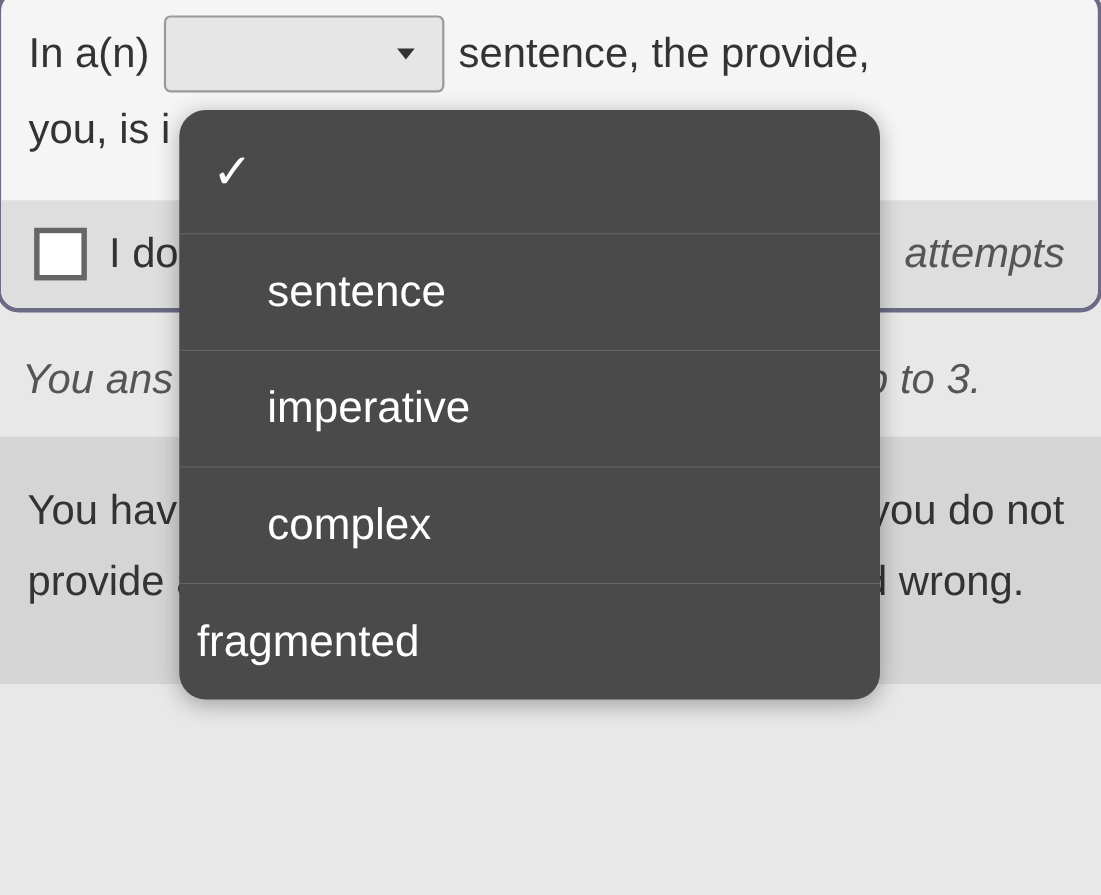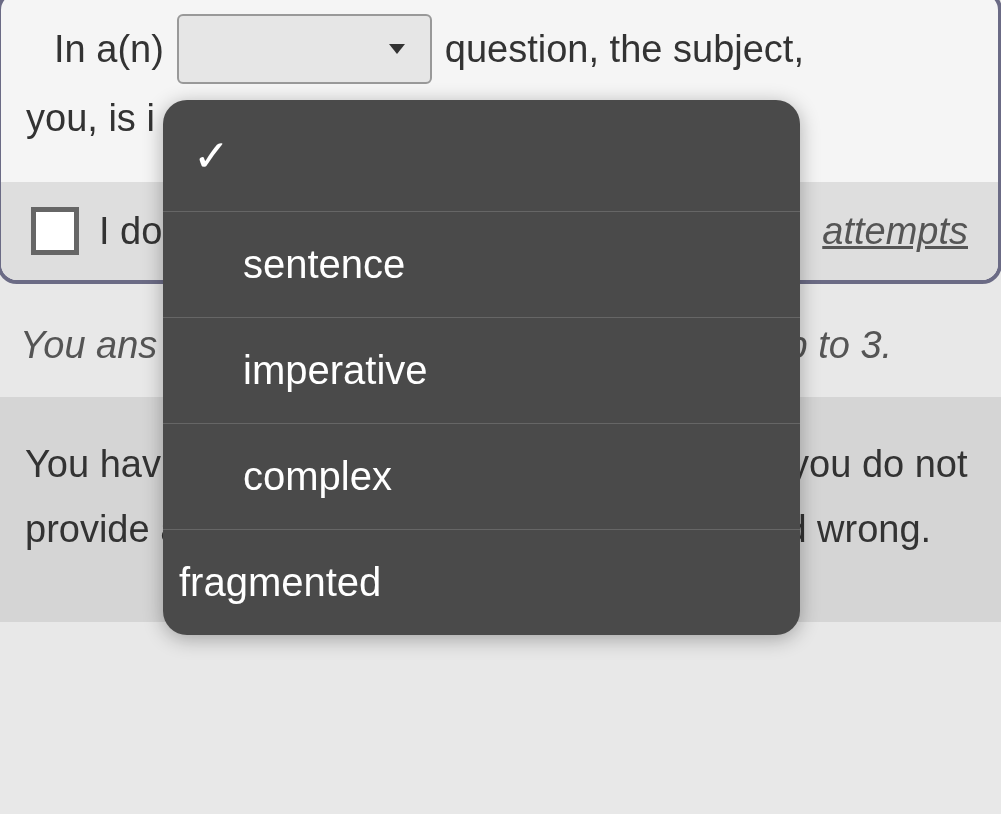--- a/index.html
+++ b/index.html
@@ -30,21 +30,20 @@
       padding: 20px 25px 30px 25px;
       font-size: 38px;
       color: #333;
       line-height: 1.8;
     }
     .question-line {
       display: flex;
       align-items: center;
       flex-wrap: wrap;
       gap: 8px;
-      margin-left: 28px;
     }
     .dropdown-box {
       display: inline-flex;
       align-items: center;
       justify-content: flex-end;
       width: 255px;
       height: 70px;
       border: 2px solid #999;
       border-radius: 6px;
       background: #e6e6e6;
@@ -80,21 +79,20 @@
     }
     .checkbox-label {
       font-size: 38px;
       color: #333;
       flex: 1;
     }
     .attempts-text {
       font-size: 38px;
       font-style: italic;
       color: #555;
-      text-decoration: underline;
     }
     .hint-section {
       padding: 30px 20px;
       font-size: 38px;
       font-style: italic;
       color: #555;
       background: #e8e8e8;
     }
     .warning-section {
       background: #d5d5d5;
@@ -139,21 +137,21 @@
 </head>
 <body>
 
 <div class="question-card">
   <div class="question-text">
     <div class="question-line">
       <span>In a(n)</span>
       <div class="dropdown-box">
         <div class="dropdown-arrow"></div>
       </div>
-      <span>question, the subject,</span>
+      <span>sentence, the provide,</span>
     </div>
     <div>
       <span class="italic">you</span><span>, is i</span>
     </div>
   </div>
   <div class="checkbox-row">
     <div class="checkbox"></div>
     <span class="checkbox-label">I do</span>
     <span class="attempts-text">attempts</span>
   </div>

